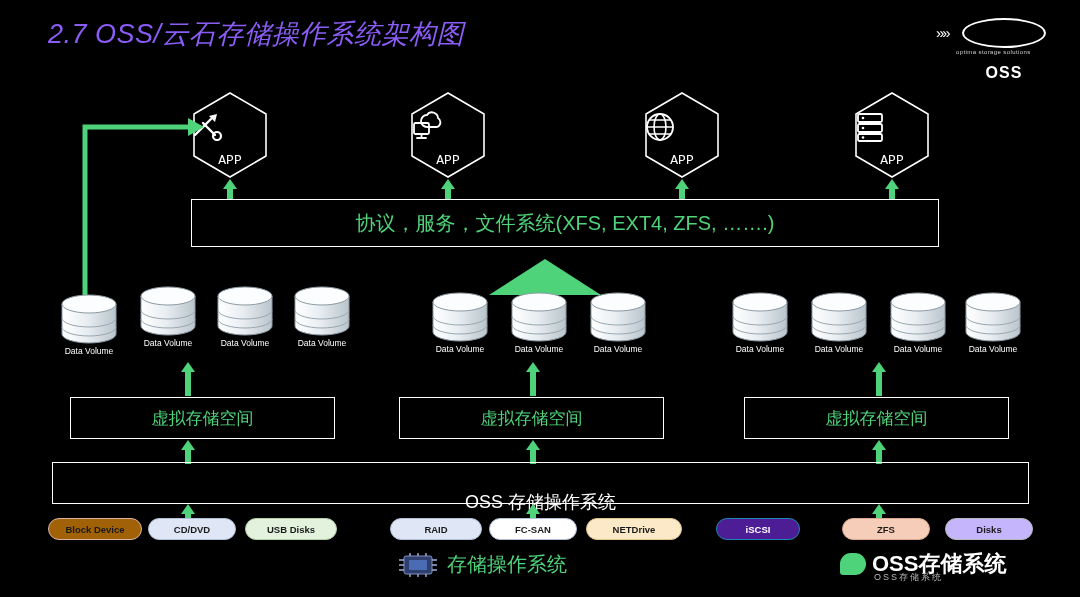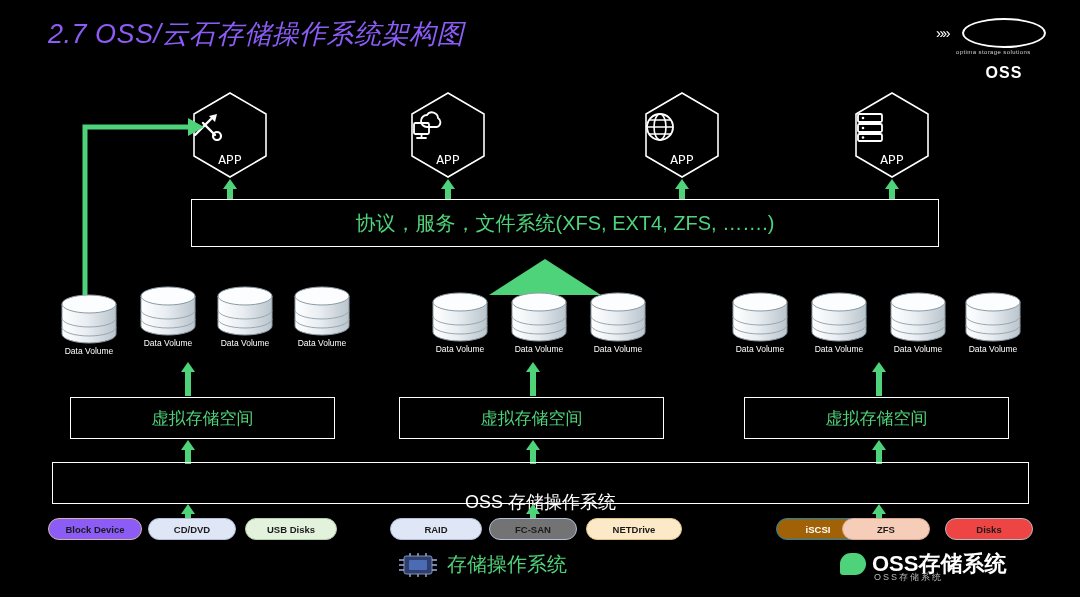--- a/index.html
+++ b/index.html
@@ -412,45 +412,45 @@
 </div>
 <div class="abs uparrow" style="left:526px; top:504px; height:16px;">
   <div class="head"></div>
     <div class="stem" style="height:9px;"></div>
 </div>
 <div class="abs uparrow" style="left:872px; top:504px; height:16px;">
   <div class="head"></div>
     <div class="stem" style="height:9px;"></div>
 </div>
 
-<div class="abs pill" style="left:48px; top:518px; width:94px; background:#8b5cf6; border:1px solid #d8b3a5;">
+<div class="abs pill" style="left:48px; top:518px; width:94px; background:#a16207; border:1px solid #d8b3a5;">
   <span>Block Device</span>
 </div>
 <div class="abs pill" style="left:148px; top:518px; width:88px; background:#dfe6f5; border:1px solid #b2bfd8;">
   <span>CD/DVD</span>
 </div>
 <div class="abs pill" style="left:245px; top:518px; width:92px; background:#e3f2dd; border:1px solid #b2cfa8;">
   <span>USB Disks</span>
 </div>
 <div class="abs pill" style="left:390px; top:518px; width:92px; background:#dfe6f5; border:1px solid #b2bfd8;">
   <span>RAID</span>
 </div>
-<div class="abs pill" style="left:489px; top:518px; width:88px; background:#737373; border:1px solid #b2bfd8;">
+<div class="abs pill" style="left:489px; top:518px; width:88px; background:#ffffff; border:1px solid #b2bfd8;">
   <span>FC-SAN</span>
 </div>
 <div class="abs pill" style="left:586px; top:518px; width:96px; background:#fbe9c8; border:1px solid #ddc48c;">
   <span>NETDrive</span>
 </div>
-<div class="abs pill" style="left:776px; top:518px; width:84px; background:#a16207; border:1px solid #1b86b8; color:#ffffff;">
+<div class="abs pill" style="left:716px; top:518px; width:84px; background:#4c1d95; border:1px solid #1b86b8; color:#ffffff;">
   <span>iSCSI</span>
 </div>
 <div class="abs pill" style="left:842px; top:518px; width:88px; background:#f6cdb8; border:1px solid #d8a98e;">
   <span>ZFS</span>
 </div>
-<div class="abs pill" style="left:945px; top:518px; width:88px; background:#ef4444; border:1px solid #b8b8b8;">
+<div class="abs pill" style="left:945px; top:518px; width:88px; background:#c4b5fd; border:1px solid #b8b8b8;">
   <span>Disks</span>
 </div>
 
 <div class="abs" id="hw-chip">
   <svg width="44" height="26" viewBox="0 0 44 26">
     <rect x="8" y="4" width="28" height="18" rx="2" fill="#2e3f6e" stroke="#7f8fbf" stroke-width="1"></rect>
     <rect x="13" y="8" width="18" height="10" rx="1" fill="#4b6bb5"></rect>
     <g stroke="#9fb0d8" stroke-width="1.4">
       <path d="M8 8 H3 M8 13 H3 M8 18 H3 M36 8 H41 M36 13 H41 M36 18 H41"></path>
       <path d="M14 4 V1 M22 4 V1 M30 4 V1 M14 22 V25 M22 22 V25 M30 22 V25"></path>

